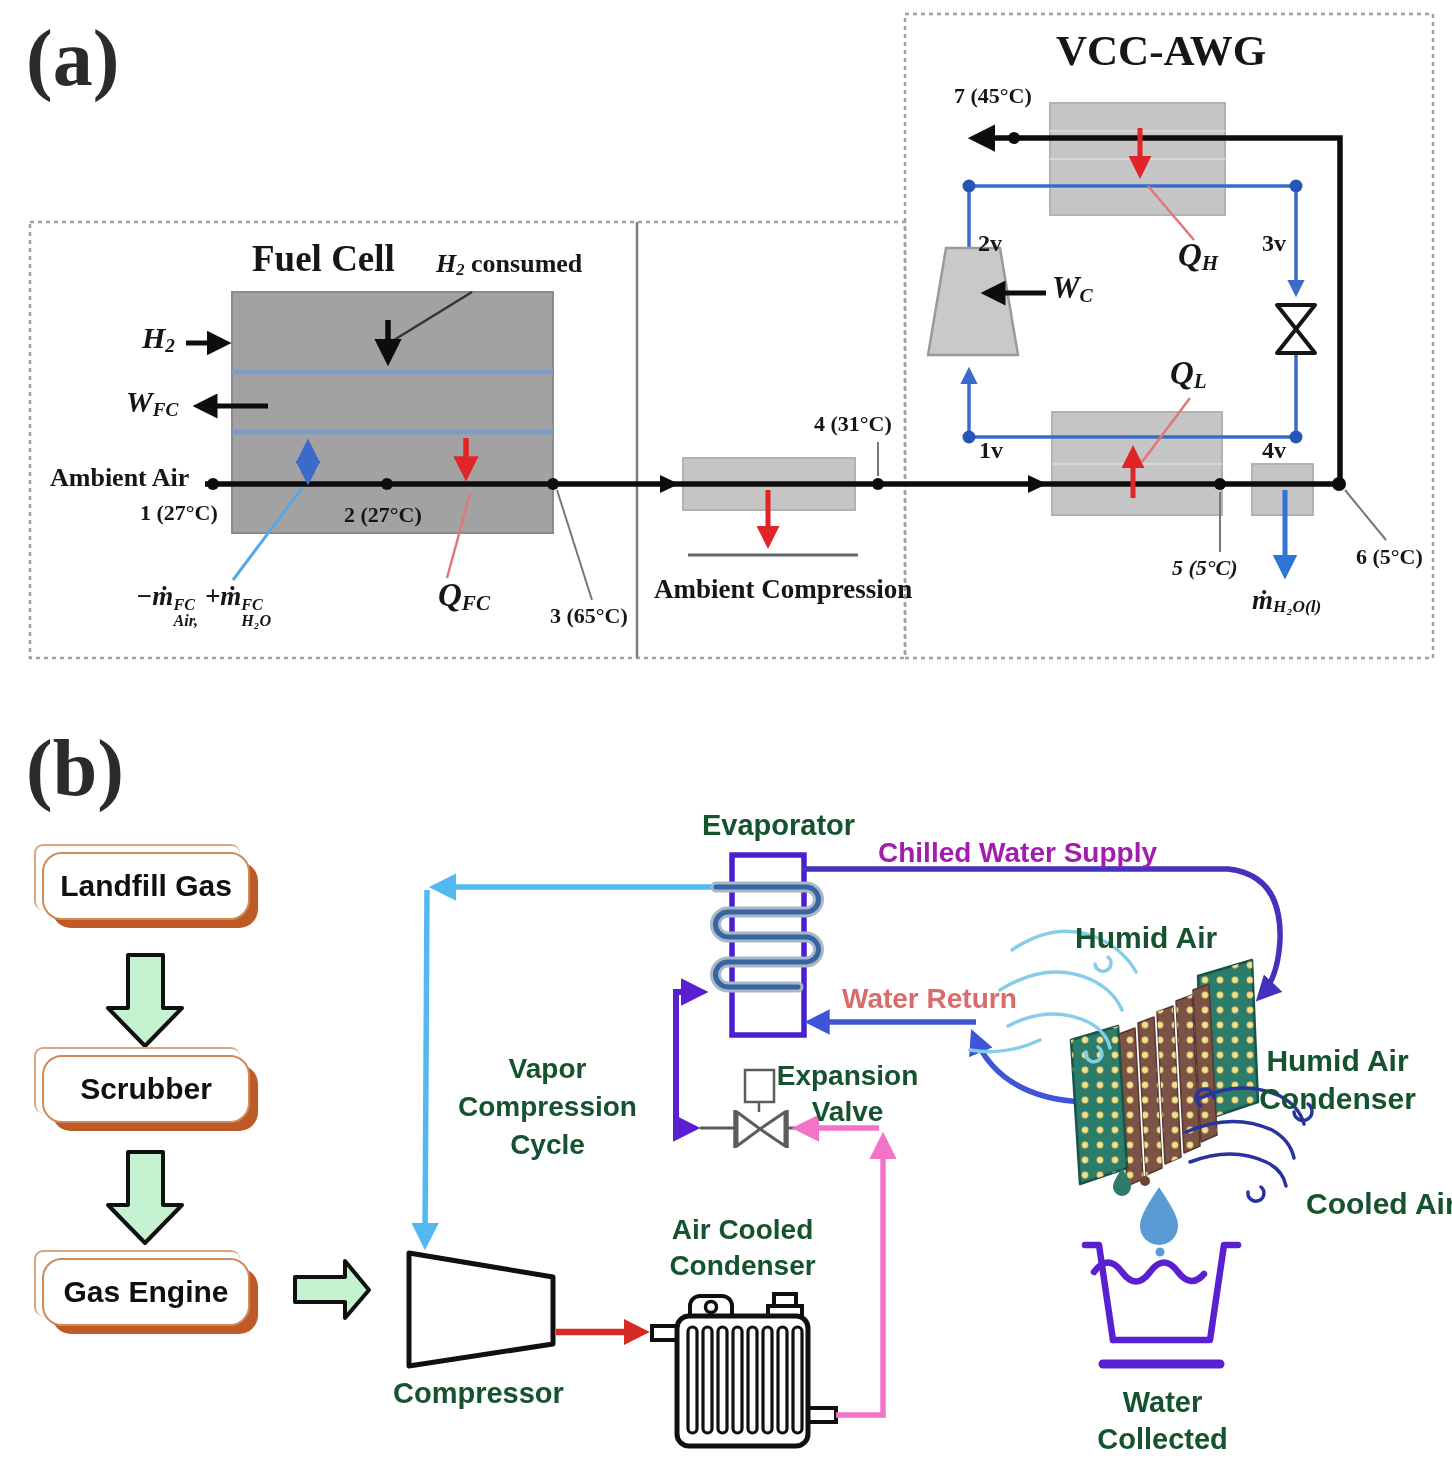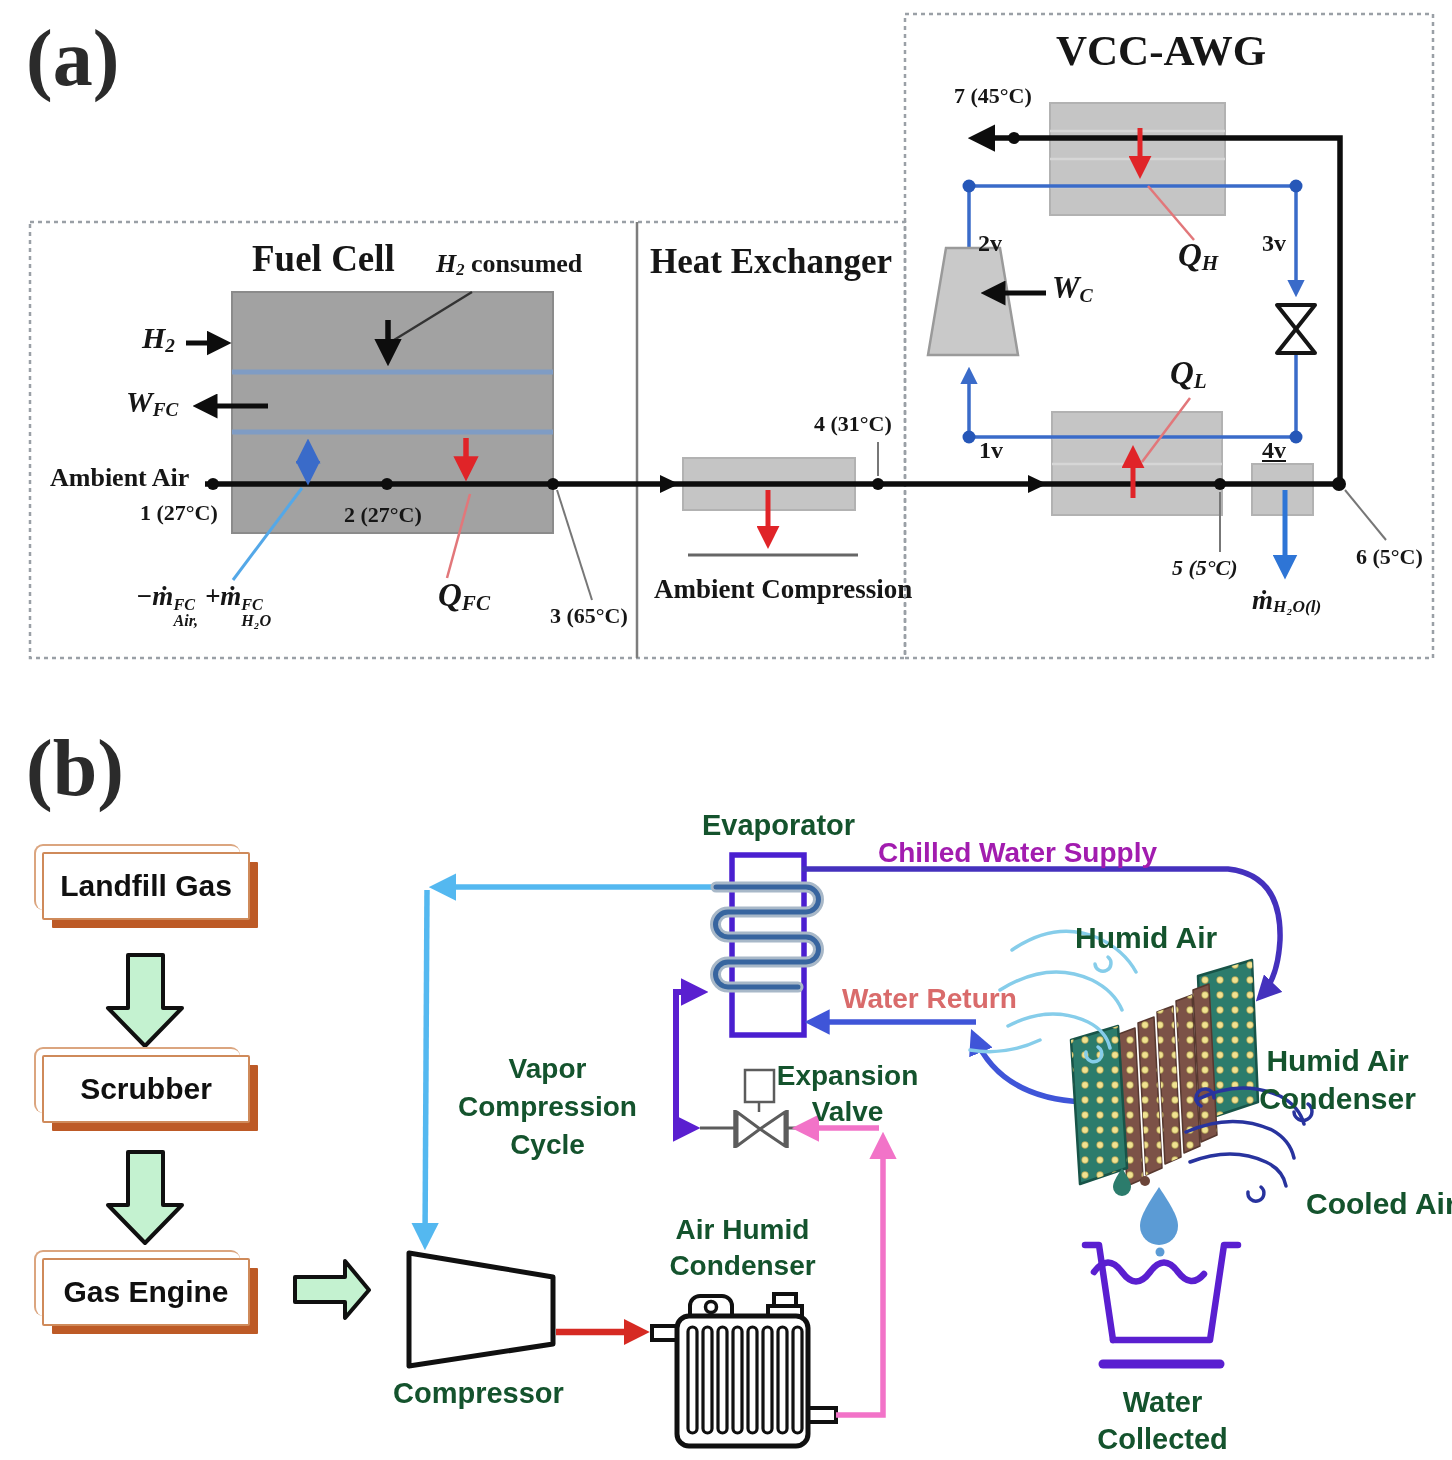--- a/index.html
+++ b/index.html
@@ -10,21 +10,21 @@
   .ser{font-family:"Liberation Serif",serif;font-weight:bold;}
   .servar{font-family:"Liberation Serif",serif;font-weight:bold;font-style:italic;}
   .sans{font-family:"Liberation Sans",sans-serif;font-weight:bold;color:#14532d;}
   .fig{font-size:80px;font-weight:bold;font-family:"Liberation Serif",serif;color:#2b2b2b;}
   .temp{font-size:22px;}
   .vnode{font-size:24px;margin-top:36px;}
   sub{font-size:64%;vertical-align:-18%;font-style:italic;}
   .supsub{display:inline-flex;flex-direction:column;align-items:flex-start;
           font-size:60%;line-height:1.0;vertical-align:-30%;font-style:italic;}
   .pbox{position:absolute;width:204px;height:64px;background:#fff;border:2px solid #cf8a5a;
-        border-radius:2px;box-shadow:9px 9px 0 -1px #bd5a26;display:flex;align-items:center;
+        border-radius:20px;box-shadow:9px 9px 0 -1px #bd5a26;display:flex;align-items:center;
         justify-content:center;font:bold 30px "Liberation Sans",sans-serif;color:#101010;}
   .pbox::before{content:"";position:absolute;left:-10px;top:-10px;width:100%;height:100%;
         border:2px solid #dba57f;border-right:none;border-bottom:none;border-radius:9px;}
   .stack-lines{text-align:center;}
   .stack-lines span{display:block;}
 </style>
 </head>
 <body>
 
 <div id="canvas">
@@ -299,21 +299,20 @@
     <path d="M 1085 1245 H 1099 L 1113 1340"></path>
     <path d="M 1238 1245 H 1224 L 1210 1340 H 1113"></path>
     <path d="M 1094 1272 q 14 -19 28 0 q 14 19 28 0 q 14 -19 28 0 q 13 17 26 2"></path>
     <line x1="1103" y1="1364" x2="1220" y2="1364" stroke-width="9"></line>
   </g>
 </svg>
 
 <div class="lbl fig" style="left:26px;top:16px;">(a)</div>
 
 <div class="lbl ser" style="left:252px;top:240px;font-size:37px;">Fuel Cell</div>
-<div class="lbl ser" style="left:650px;top:244px;font-size:35px;">Heat Exchanger</div>
 <div class="lbl ser" style="left:1056px;top:28px;font-size:43px;">VCC-AWG</div>
 
 <div class="lbl ser" style="left:436px;top:250px;font-size:26px;">
   <span class="servar">H</span><sub>2</sub><span> consumed</span>
 </div>
 <div class="lbl servar" style="left:142px;top:322px;font-size:30px;">
   <span>H</span><sub>2</sub>
 </div>
 <div class="lbl servar" style="left:126px;top:386px;font-size:30px;">
   <span>W</span><sub>FC</sub>
@@ -338,21 +337,21 @@
       </span>
 </div>
 <div class="lbl servar" style="left:438px;top:578px;font-size:33px;">
   <span>Q</span><sub>FC</sub>
 </div>
 <div class="lbl ser" style="left:654px;top:575px;font-size:27px;">Ambient Compression</div>
 
 <div class="lbl ser vnode" style="left:978px;top:195px;">2v</div>
 <div class="lbl ser vnode" style="left:1262px;top:195px;">3v</div>
 <div class="lbl ser vnode" style="left:979px;top:402px;">1v</div>
-<div class="lbl ser vnode" style="left:1262px;top:402px;text-decoration:underline;">4v</div>
+<div class="lbl ser vnode" style="left:1262px;top:402px;">4v</div>
 
 <div class="lbl servar" style="left:1178px;top:238px;font-size:33px;">
   <span>Q</span><sub>H</sub>
 </div>
 <div class="lbl servar" style="left:1170px;top:356px;font-size:33px;">
   <span>Q</span><sub>L</sub>
 </div>
 <div class="lbl servar" style="left:1052px;top:272px;font-size:31px;">
   <span>W</span><sub>C</sub>
 </div>
@@ -381,21 +380,21 @@
   <span>Compression</span>
   <span>Cycle</span>
 </div>
 
 <div class="lbl sans stack-lines" style="left:775px;top:1058px;width:145px;font-size:28px;line-height:1.28;">
   <span>Expansion</span>
   <span>Valve</span>
 </div>
 
 <div class="lbl sans stack-lines" style="left:650px;top:1212px;width:185px;font-size:28px;line-height:1.3;">
-  <span>Air Humid</span>
+  <span>Air Cooled</span>
   <span>Condenser</span>
 </div>
 
 <div class="lbl sans" style="left:393px;top:1378px;font-size:29px;">Compressor</div>
 
 <div class="lbl sans" style="left:1075px;top:922px;font-size:30px;">Humid Air</div>
 
 <div class="lbl sans stack-lines" style="left:1255px;top:1042px;width:165px;font-size:30px;line-height:1.25;">
   <span>Humid Air</span>
   <span>Condenser</span>

